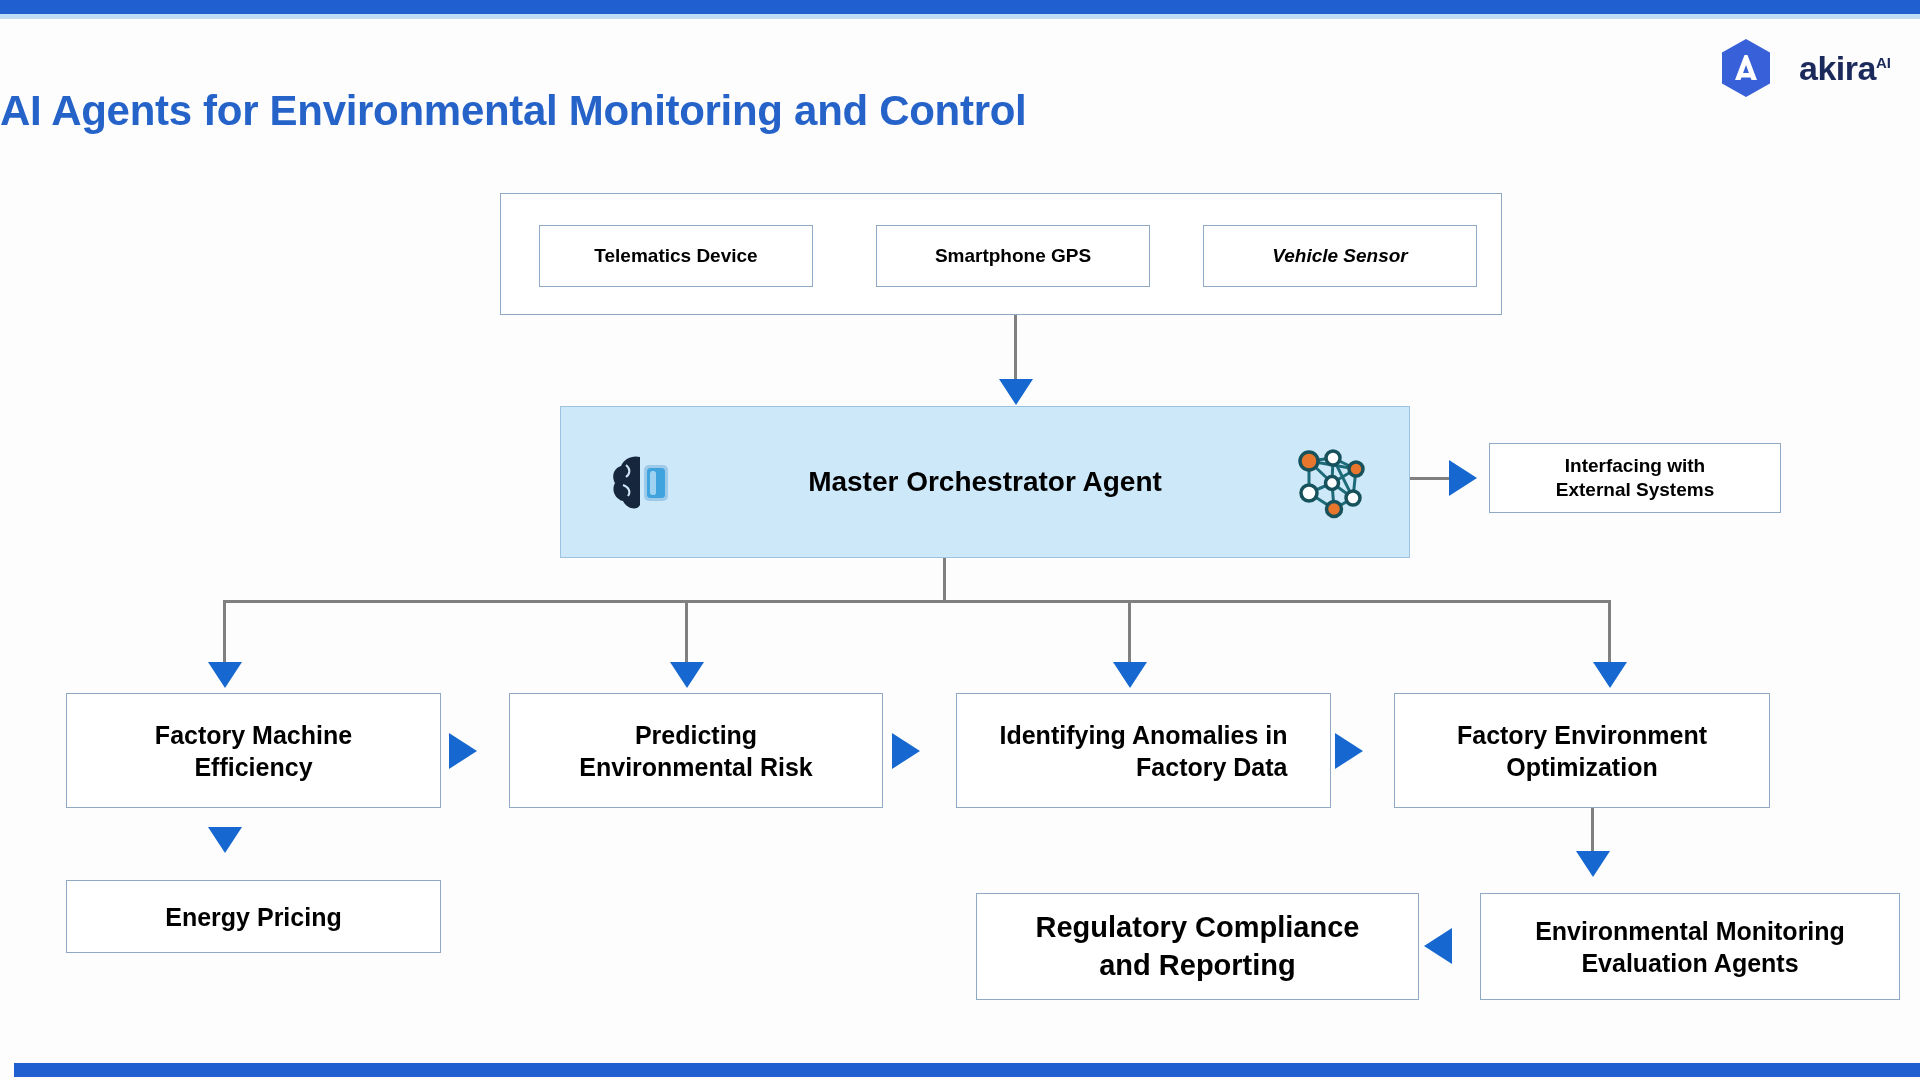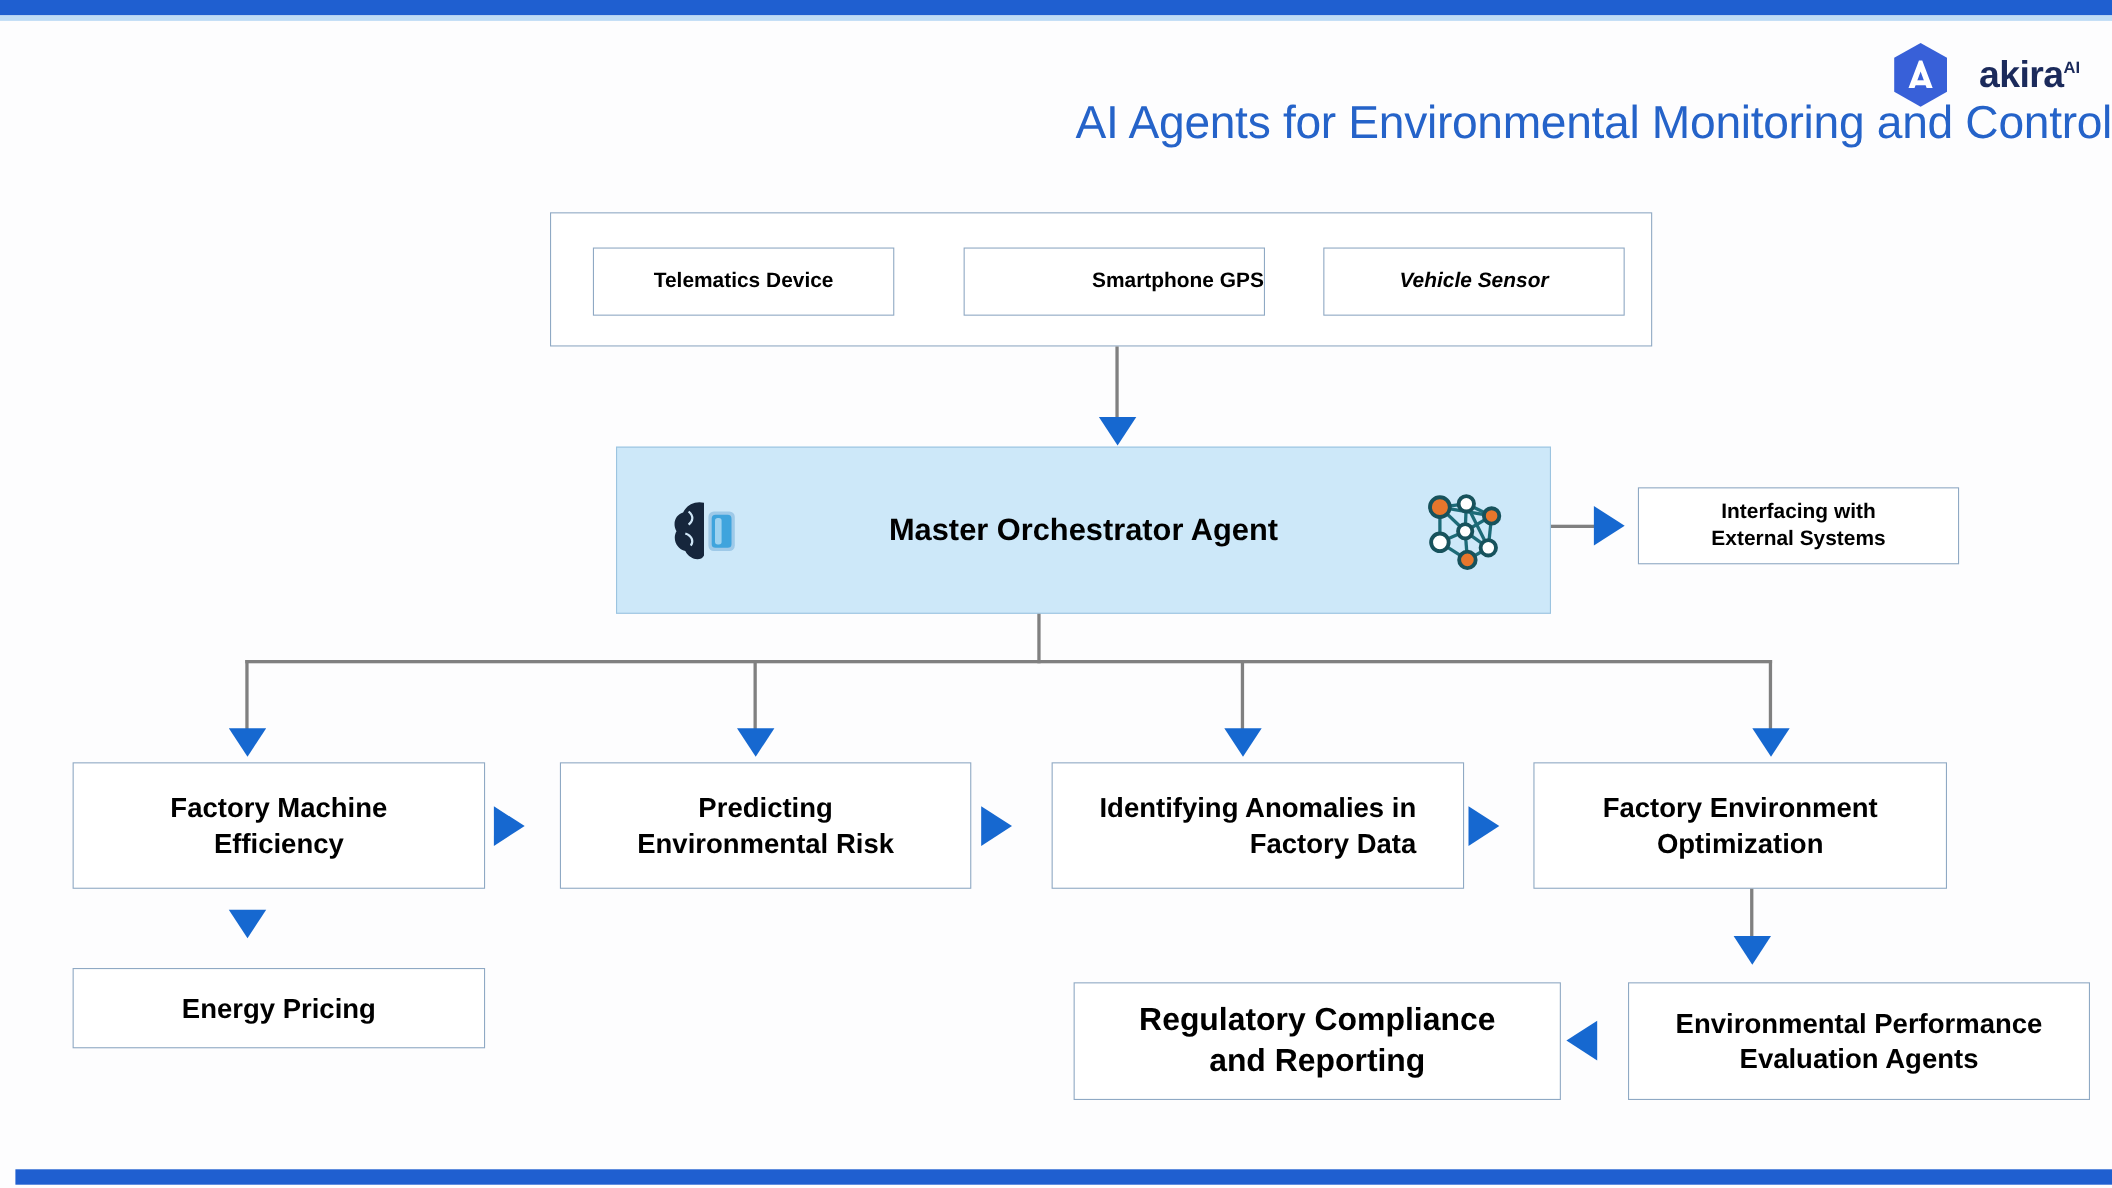--- a/index.html
+++ b/index.html
@@ -58,23 +58,23 @@
     vertical-align: super;
     font-weight: bold;
     letter-spacing: 0;
   }
 
   
   #page-title {
     position: absolute;
     left: 0; top: 87px;
     width: 1920px;
-    text-align: right;
+    text-align: left;
     font-size: 42px;
-    font-weight: normal;
+    font-weight: bold;
     color: #2563c9;
     letter-spacing: -0.3px;
   }
 
   
   .node {
     position: absolute;
     border: 1.5px solid #8fa9c4;
     background: #ffffff;
     display: flex;
@@ -94,21 +94,21 @@
     width: 1002px; height: 122px;
     border: 1.5px solid #8fa9c4;
     background: #ffffff;
   }
   .source-box {
     font-size: 19px;
     height: 62px;
     top: 225px;
   }
   #source-telematics  { left: 529px; width: 274px; }
-  #source-smartphone  { left: 866px; width: 274px; justify-content: flex-end; }
+  #source-smartphone  { left: 866px; width: 274px; }
   #source-vehicle     { left: 1193px; width: 274px; font-style: italic; }
 
   
   #orchestrator {
     position: absolute;
     left: 560px; top: 406px;
     width: 850px; height: 152px;
     border: 1.5px solid #9cc4e0;
     background: #cde8f9;
     display: flex;
@@ -346,16 +346,16 @@
 
 <div class="node" id="regulatory-box">
   <div>
     <div>Regulatory Compliance</div>
     <div>and Reporting</div>
   </div>
 </div>
 
 <div class="node" id="environmental-perf-box">
   <div>
-    <div>Environmental Performance</div>
+    <div>Environmental Monitoring</div>
     <div>Evaluation Agents</div>
   </div>
 </div>
 
 </body></html>

